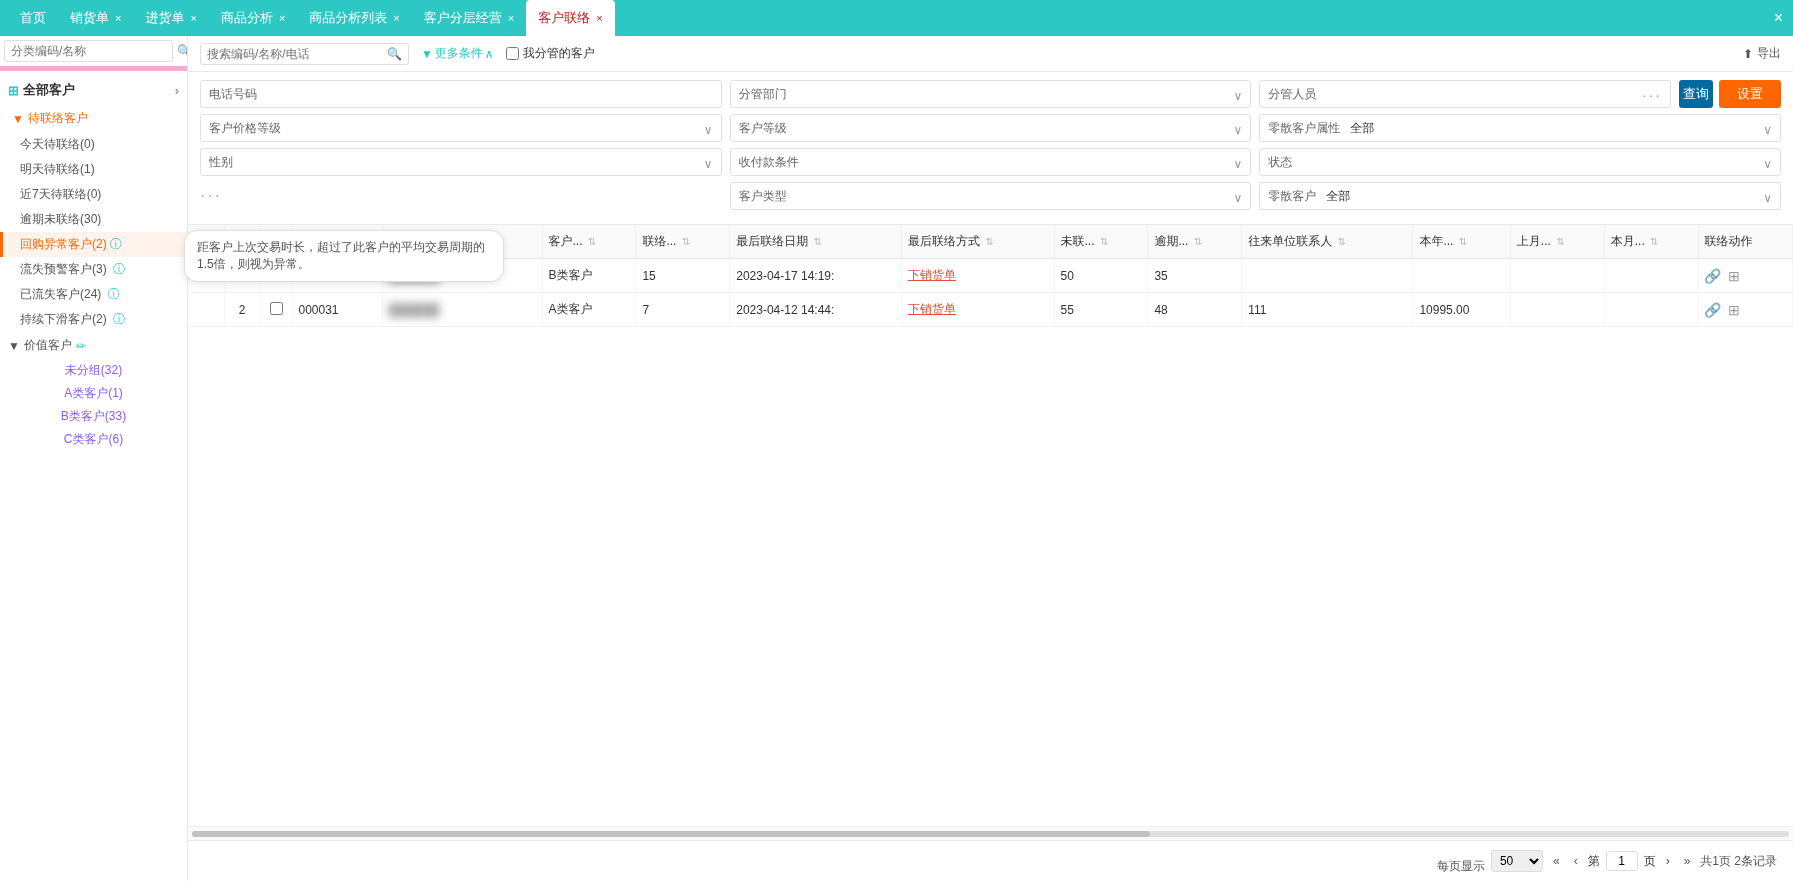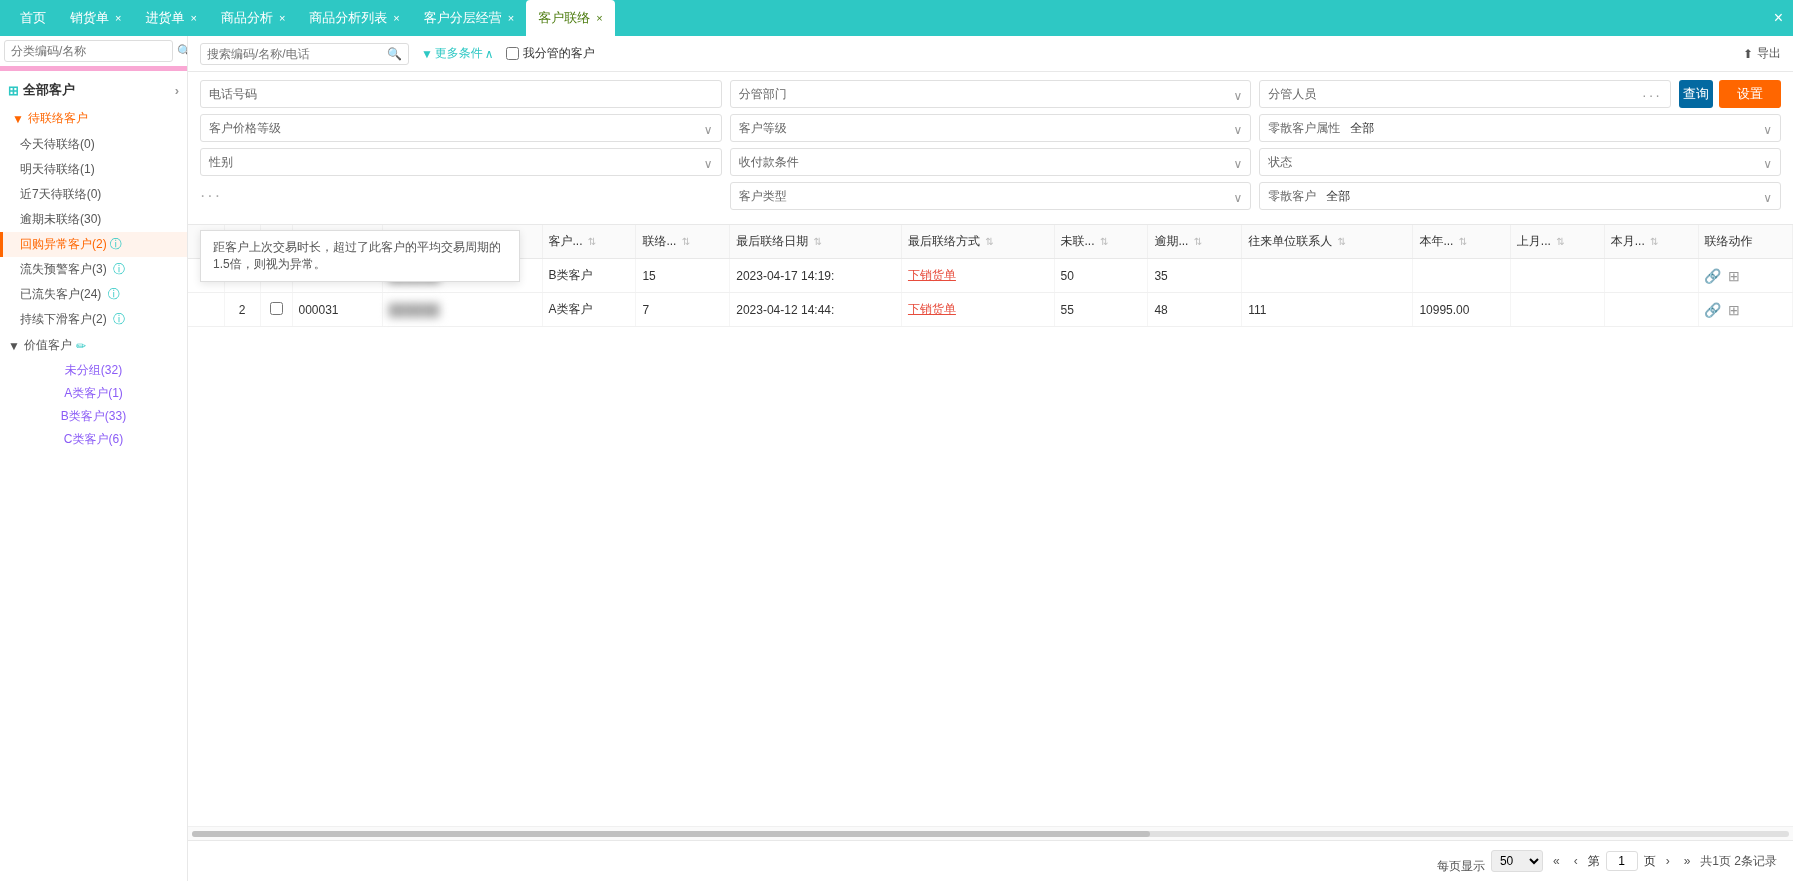--- a/index.html
+++ b/index.html
@@ -7,21 +7,21 @@
 
     
     .top-nav {
       display: flex; align-items: center; background: #2ec8c4; height: 36px; padding: 0 8px;
       position: relative;
     }
     .top-nav .nav-item {
       color: #fff; padding: 0 12px; height: 36px; display: flex; align-items: center; cursor: pointer;
       font-size: 13px; white-space: nowrap; position: relative;
     }
-    .top-nav .nav-item.active { background: #fff; color: #4d7c0f; border-radius: 4px 4px 0 0; }
+    .top-nav .nav-item.active { background: #fff; color: #b91c1c; border-radius: 4px 4px 0 0; }
     .top-nav .nav-item .close-x { margin-left: 6px; font-size: 11px; cursor: pointer; }
     .top-nav .nav-close-all {
       position: absolute; right: 10px; top: 50%; transform: translateY(-50%);
       color: #fff; cursor: pointer; font-size: 16px;
     }
 
     
     .main-layout { display: flex; height: calc(100vh - 36px); }
 
     
@@ -98,22 +98,22 @@
     .filter-cell .dots { color: #999; margin-left: auto; font-size: 14px; letter-spacing: 2px; }
     .btn-query {
       background: #0369a1; color: #fff; border: none; border-radius: 3px; padding: 5px 4px; cursor: pointer; font-size: 13px;
     }
     .btn-settings {
       background: #f60; color: #fff; border: none; border-radius: 3px; padding: 5px 18px; cursor: pointer; font-size: 13px;
     }
 
     
     .tooltip-popup {
-      position: absolute; left: 200px; top: 230px; z-index: 100;
-      background: #fff; border: 1px solid #ddd; border-radius: 0; padding: 8px 12px;
+      position: absolute; left: 184px; top: 230px; z-index: 100;
+      background: #fff; border: 1px solid #ddd; border-radius: 13px; padding: 8px 12px;
       font-size: 12px; color: #555; max-width: 320px; box-shadow: 0 2px 8px rgba(0,0,0,0.1);
     }
 
     
     .table-section {
       flex: 1; overflow: auto; background: #fff; margin: 0;
     }
     .data-table {
       width: 100%; border-collapse: collapse; font-size: 12px;
     }

